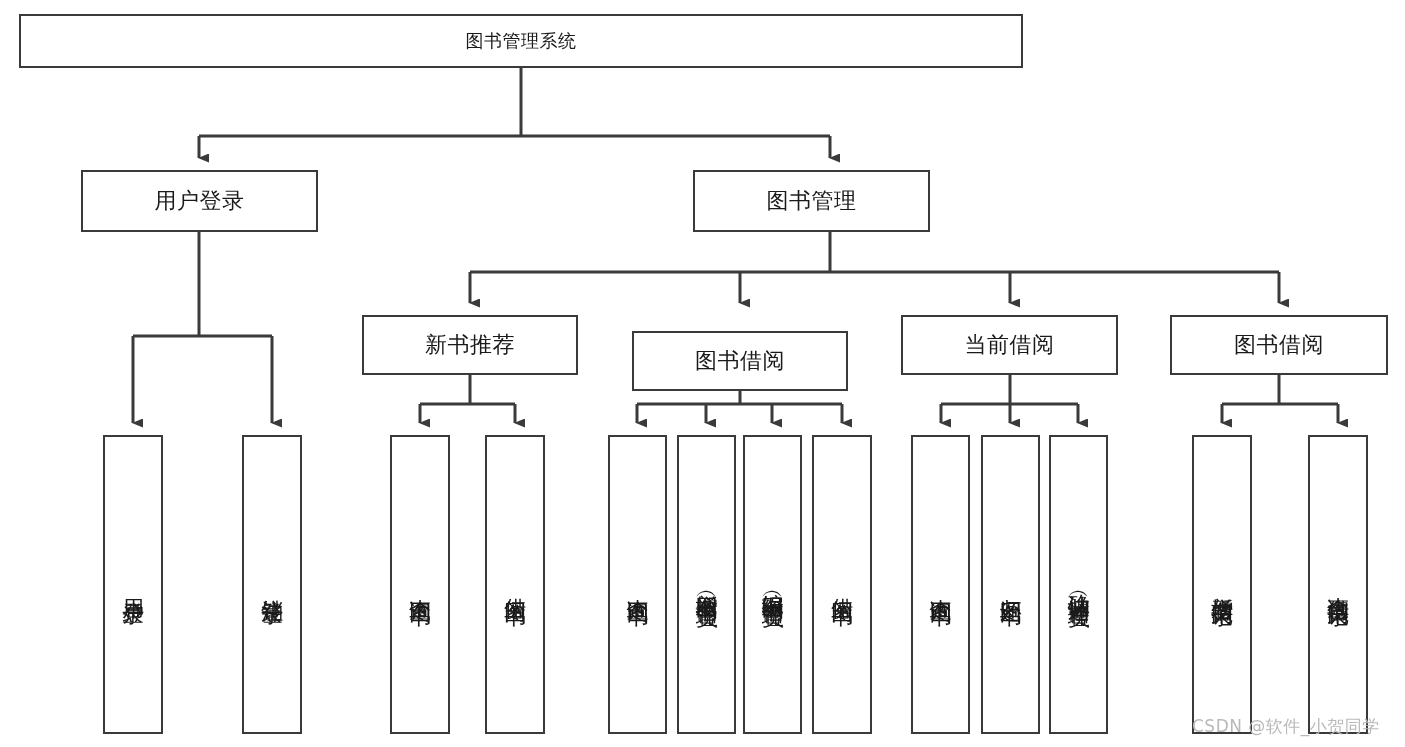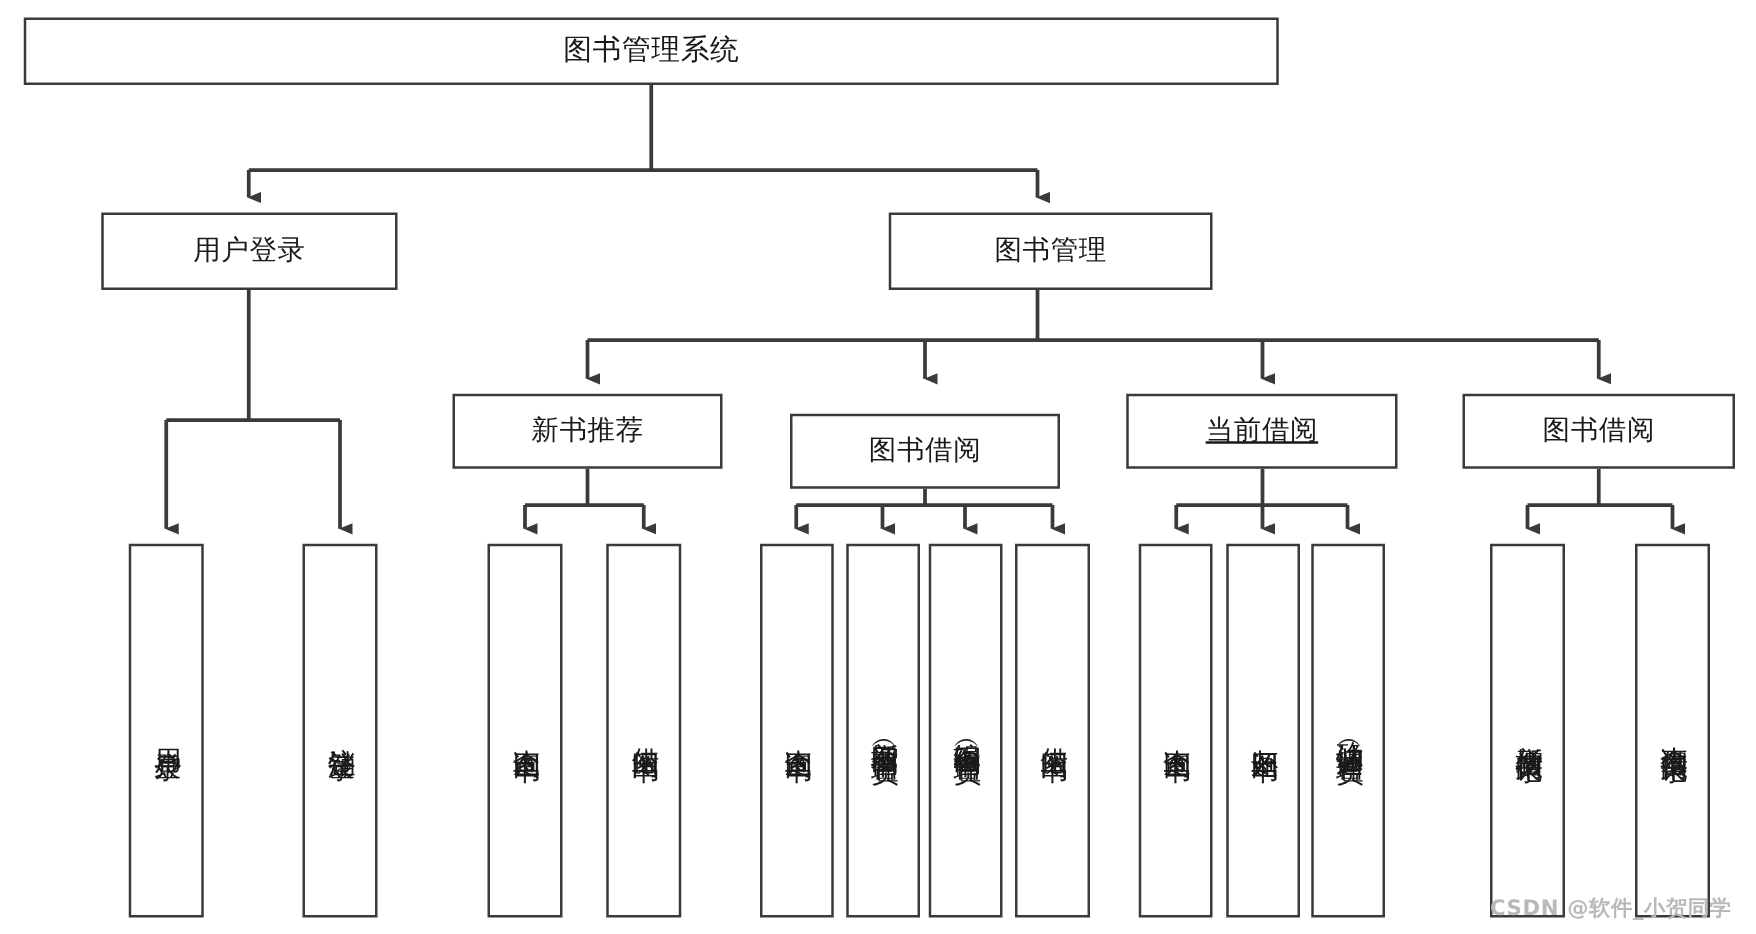--- a/index.html
+++ b/index.html
@@ -41,21 +41,21 @@
     text-align: center;
     line-height: 1.18;
     letter-spacing: 0.5px;
   }
   
   .node.horiz .label {
     writing-mode: horizontal-tb;
     font-size: 22px;
   }
   .node.root .label {
-    font-size: 23px;
+    font-size: 18px;
   }
   
   .node.vert {
     align-items: center;
     justify-content: center;
   }
   .node.vert .label {
     writing-mode: vertical-rl;
     text-orientation: upright;
     font-size: 22px;
@@ -63,21 +63,20 @@
     letter-spacing: 2px;
     white-space: nowrap;
   }
   .watermark {
     position: absolute;
     color: #b9b9b9;
     font-size: 17px;
     letter-spacing: 0.5px;
     white-space: nowrap;
     user-select: none;
-    font-weight: bold;
   }
 </style>
 </head>
 <body>
 
 <div id="diagram-root">
 
   <svg id="edge-layer" viewBox="0 0 1405 747" width="1405" height="747" xmlns="http://www.w3.org/2000/svg">
     <defs>
       <marker id="arrowhead" markerWidth="10" markerHeight="11" refX="4.5" refY="10" orient="auto" markerUnits="userSpaceOnUse">
@@ -129,33 +128,33 @@
   </svg>
 
   <div class="node horiz root" style="left:19px; top:14px; width:1004px; height:54px;">
     <span class="label">图书管理系统</span>
   </div>
 
   <div class="node horiz" style="left:81px; top:170px; width:237px; height:62px;">
     <span class="label">用户登录</span>
   </div>
 
-  <div class="node horiz" style="left:711px; top:170px; width:259px; height:62px;">
+  <div class="node horiz" style="left:693px; top:170px; width:237px; height:62px;">
     <span class="label">图书管理</span>
   </div>
 
   <div class="node horiz" style="left:362px; top:315px; width:216px; height:60px;justify-content:center;">
     <span class="label">新书推荐</span>
   </div>
 
   <div class="node horiz" style="left:632px; top:315px; width:216px; height:60px;margin-top:16px;">
     <span class="label">图书借阅</span>
   </div>
 
-  <div class="node horiz" style="left:901px; top:315px; width:217px; height:60px;text-decoration:underline;">
+  <div class="node horiz" style="left:901px; top:315px; width:217px; height:60px;">
     <span class="label">当前借阅</span>
   </div>
 
   <div class="node horiz" style="left:1170px; top:315px; width:218px; height:60px;">
     <span class="label">图书借阅</span>
   </div>
 
   <div class="node vert" style="left:103px; top:435px; width:60px; height:299px;">
     <span class="label">用户登录</span>
   </div>

